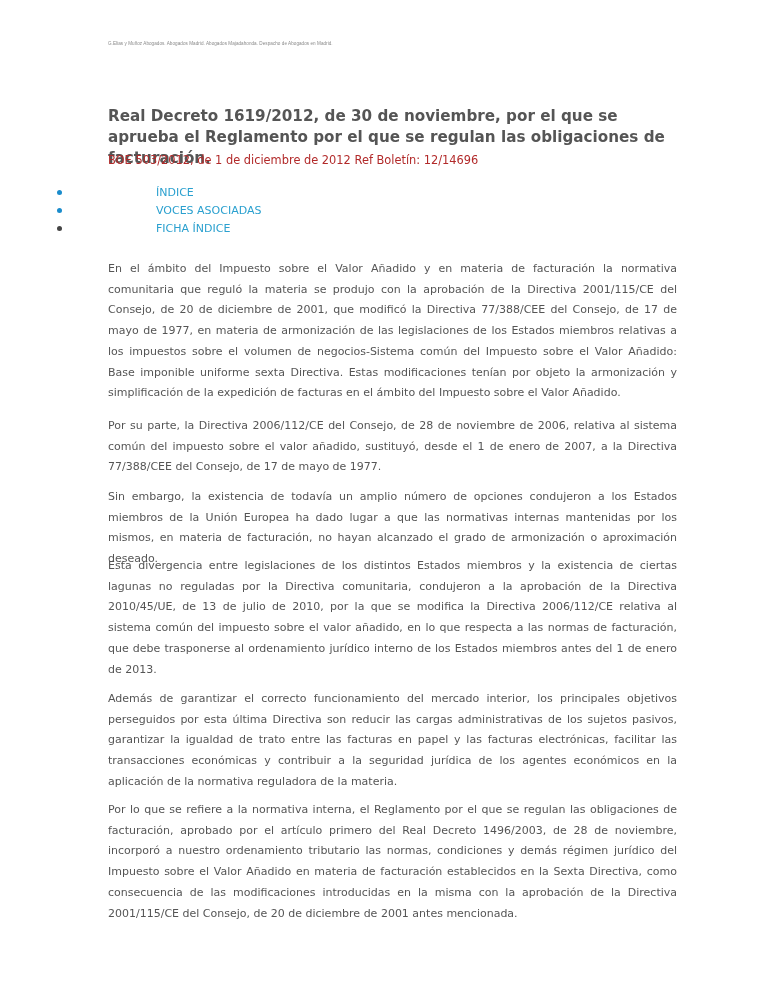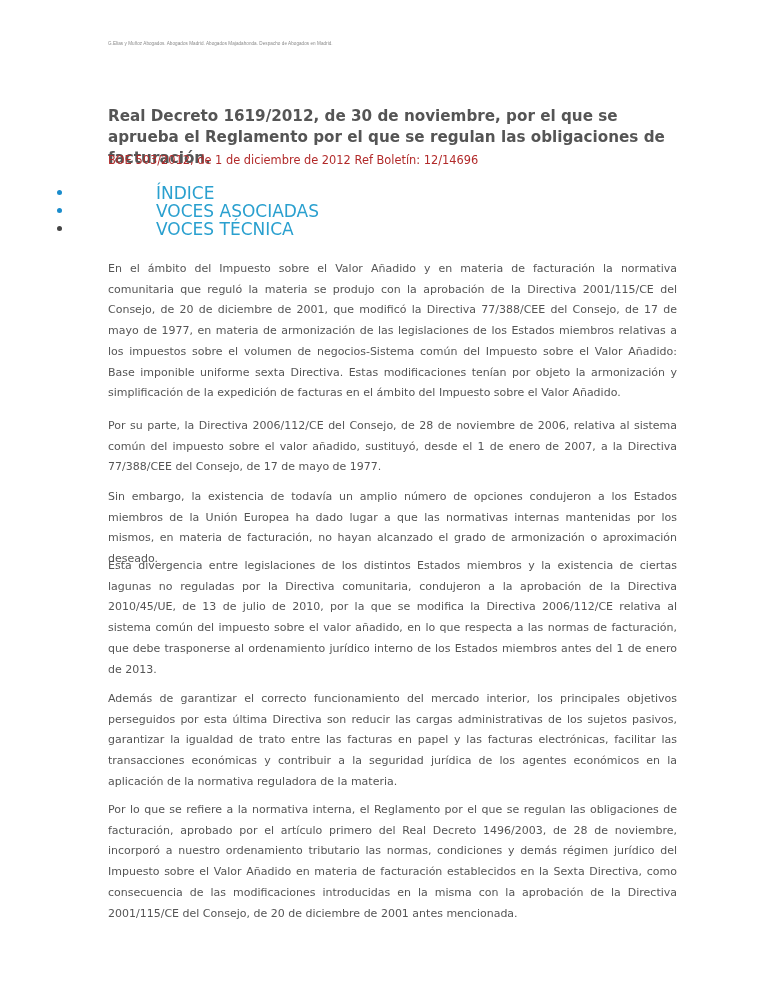--- a/index.html
+++ b/index.html
@@ -69,21 +69,21 @@
       background: #1a8ccc;
     }
     .nav-bullet.dark {
       background: #444444;
     }
     .nav-link {
       position: absolute;
       left: 156px;
       top: 0;
       font-family: "DejaVu Sans", sans-serif;
-      font-size: 17px;
+      font-size: 11px;
       color: #2aa0cf;
       text-decoration: none;
       white-space: nowrap;
       cursor: pointer;
     }
     .body-text {
       position: absolute;
       left: 108px;
       width: 569px;
       font-family: "DejaVu Sans", sans-serif;
@@ -113,21 +113,21 @@
   <li class="nav-item">
     <span class="nav-bullet"></span>
     <a class="nav-link">ÍNDICE</a>
   </li>
   <li class="nav-item">
     <span class="nav-bullet"></span>
     <a class="nav-link">VOCES ASOCIADAS</a>
   </li>
   <li class="nav-item">
     <span class="nav-bullet dark"></span>
-    <a class="nav-link">VOCES TÉCNICA</a>
+    <a class="nav-link">FICHA ÍNDICE</a>
   </li>
 </ul>
 
 <p class="body-text" id="p1">En el ámbito del Impuesto sobre el Valor Añadido y en materia de facturación la normativa comunitaria que reguló la materia se produjo con la aprobación de la Directiva 2001/115/CE del Consejo, de 20 de diciembre de 2001, que modificó la Directiva 77/388/CEE del Consejo, de 17 de mayo de 1977, en materia de armonización de las legislaciones de los Estados miembros relativas a los impuestos sobre el volumen de negocios-Sistema común del Impuesto sobre el Valor Añadido: Base imponible uniforme sexta Directiva. Estas modificaciones tenían por objeto la armonización y simplificación de la expedición de facturas en el ámbito del Impuesto sobre el Valor Añadido.</p>
 <p class="body-text" id="p2">Por su parte, la Directiva 2006/112/CE del Consejo, de 28 de noviembre de 2006, relativa al sistema común del impuesto sobre el valor añadido, sustituyó, desde el 1 de enero de 2007, a la Directiva 77/388/CEE del Consejo, de 17 de mayo de 1977.</p>
 <p class="body-text" id="p3">Sin embargo, la existencia de todavía un amplio número de opciones condujeron a los Estados miembros de la Unión Europea ha dado lugar a que las normativas internas mantenidas por los mismos, en materia de facturación, no hayan alcanzado el grado de armonización o aproximación deseado.</p>
 <p class="body-text" id="p4">Esta divergencia entre legislaciones de los distintos Estados miembros y la existencia de ciertas lagunas no reguladas por la Directiva comunitaria, condujeron a la aprobación de la Directiva 2010/45/UE, de 13 de julio de 2010, por la que se modifica la Directiva 2006/112/CE relativa al sistema común del impuesto sobre el valor añadido, en lo que respecta a las normas de facturación, que debe trasponerse al ordenamiento jurídico interno de los Estados miembros antes del 1 de enero de 2013.</p>
 <p class="body-text" id="p5">Además de garantizar el correcto funcionamiento del mercado interior, los principales objetivos perseguidos por esta última Directiva son reducir las cargas administrativas de los sujetos pasivos, garantizar la igualdad de trato entre las facturas en papel y las facturas electrónicas, facilitar las transacciones económicas y contribuir a la seguridad jurídica de los agentes económicos en la aplicación de la normativa reguladora de la materia.</p>
 <p class="body-text" id="p6">Por lo que se refiere a la normativa interna, el Reglamento por el que se regulan las obligaciones de facturación, aprobado por el artículo primero del Real Decreto 1496/2003, de 28 de noviembre, incorporó a nuestro ordenamiento tributario las normas, condiciones y demás régimen jurídico del Impuesto sobre el Valor Añadido en materia de facturación establecidos en la Sexta Directiva, como consecuencia de las modificaciones introducidas en la misma con la aprobación de la Directiva 2001/115/CE del Consejo, de 20 de diciembre de 2001 antes mencionada.</p>
 

